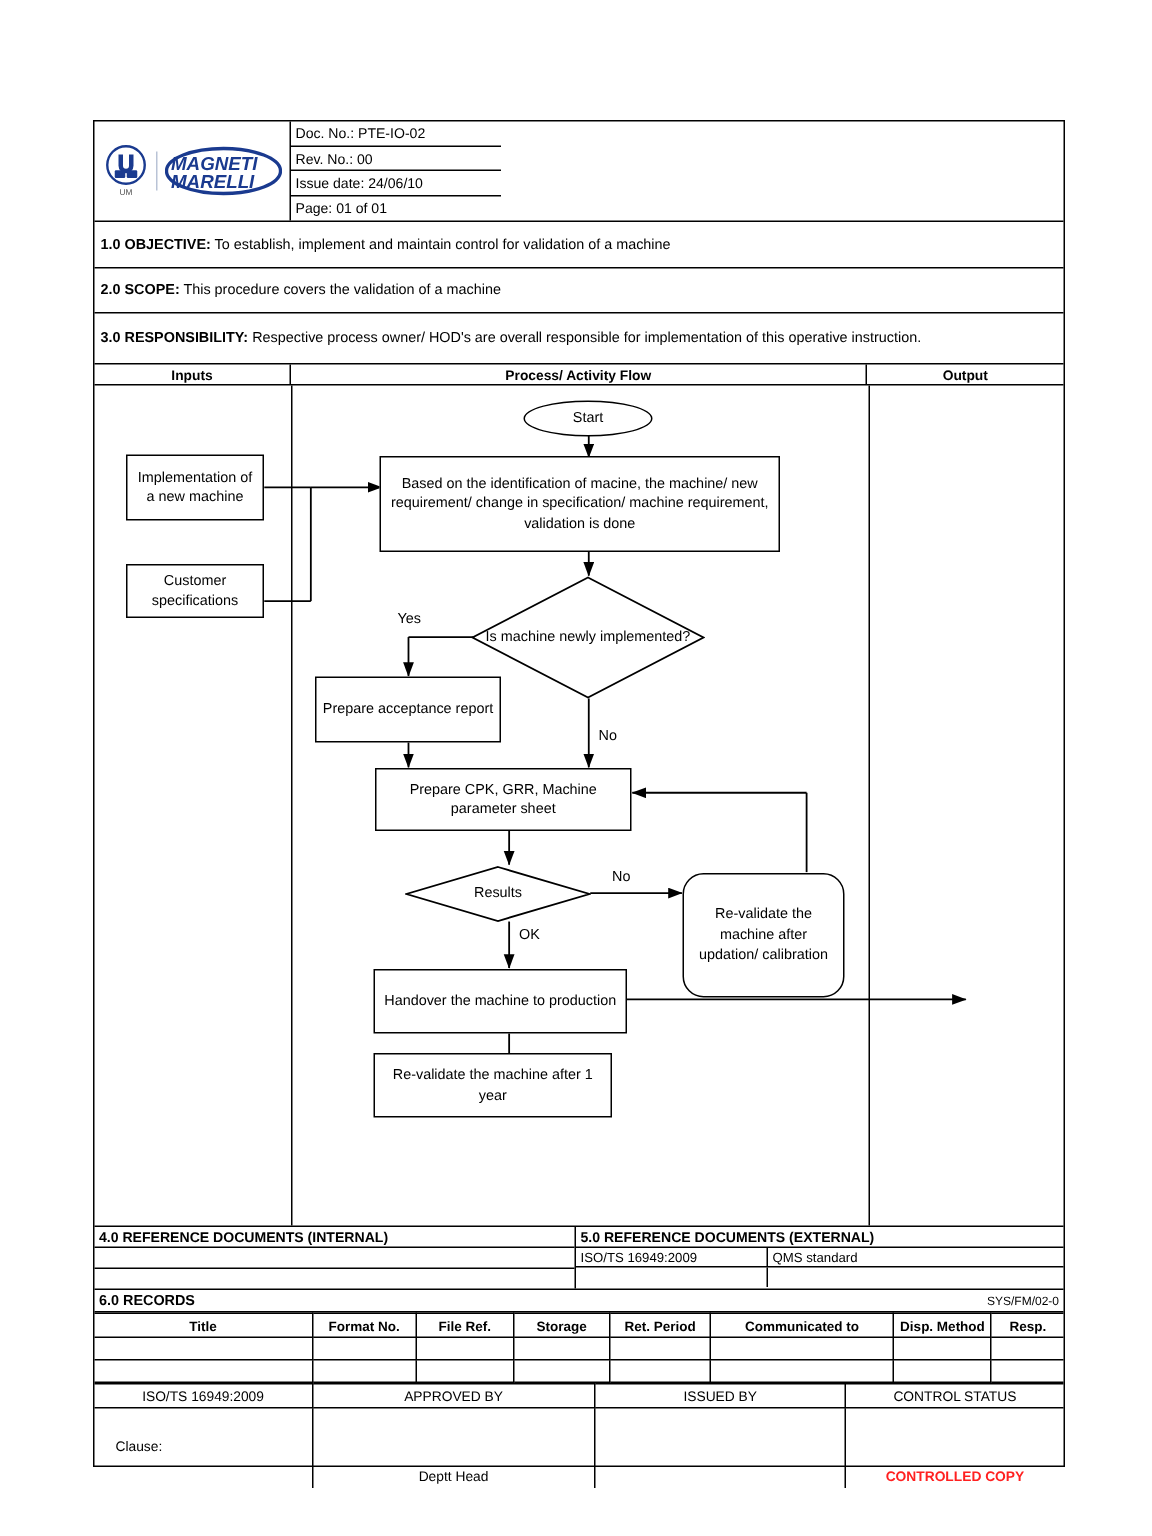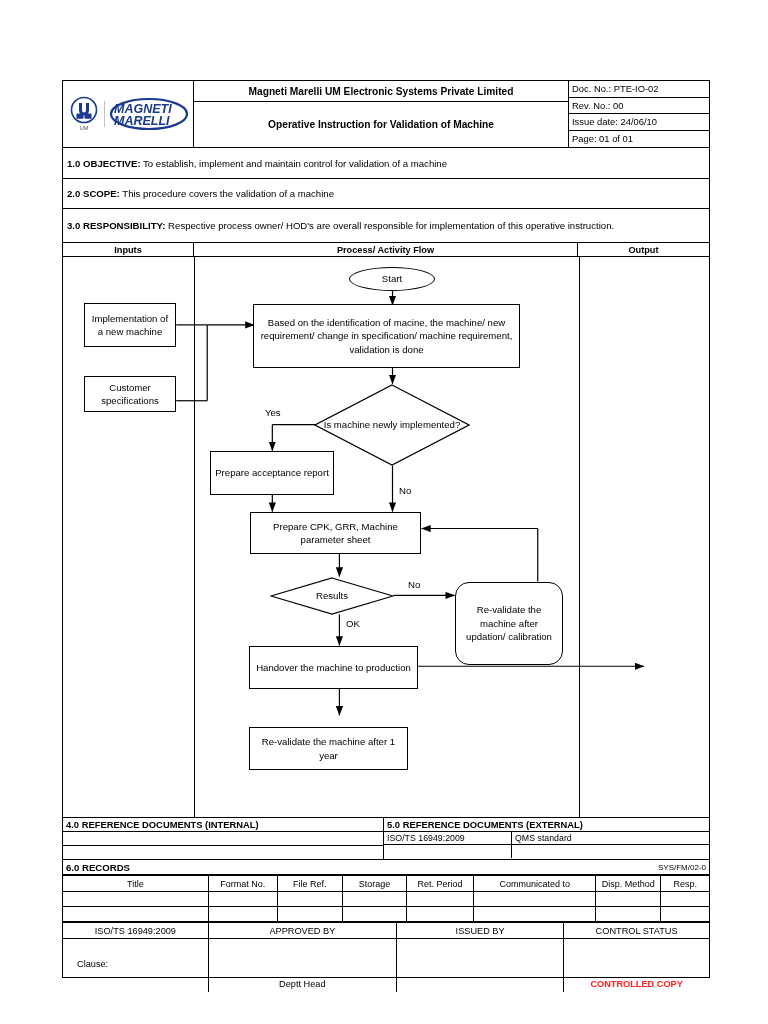--- a/index.html
+++ b/index.html
@@ -163,21 +163,21 @@
   #rec-title { font-weight: bold; font-size: 9.6px; }
   #rec-form-code { font-size: 8px; margin-left: 41px; }
 
   #rec-table { width: 100%; border-collapse: collapse; table-layout: fixed; }
   #rec-table td, #rec-table th {
     border: 1.1px solid #000;
     font-size: 9px;
     height: 13px;
     padding: 0 2px;
   }
-  #rec-table th { font-weight: normal; text-align: center; height: 15px; }
+  #rec-table th { font-weight: bold; text-align: center; height: 15px; }
   #rec-table tr.empty td { height: 14px; }
   #rec-table td:first-child, #rec-table th:first-child { border-left: none; }
   #rec-table td:last-child, #rec-table th:last-child { border-right: none; }
 
   
   #approve-table { width: 100%; border-collapse: collapse; table-layout: fixed; }
   #approve-table td {
     border: 1.1px solid #000;
     font-size: 9.2px;
     text-align: center;
@@ -222,24 +222,20 @@
         <div class="logo-word">
           <svg width="78" height="34" viewBox="0 0 78 34">
             <ellipse cx="39" cy="17" rx="38" ry="15" fill="none" stroke="#1a3a8f" stroke-width="2.2"></ellipse>
             <text x="4" y="16" font-family="Liberation Sans, sans-serif" font-size="12.5" font-weight="bold" font-style="italic" fill="#1a3a8f">MAGNETI</text>
             <text x="4" y="28" font-family="Liberation Sans, sans-serif" font-size="12.5" font-weight="bold" font-style="italic" fill="#1a3a8f">MARELLI</text>
           </svg>
         </div>
       </div>
     </div>
 
-    <div id="title-cell" class="cell">
-      <div class="title-line" id="title-line-1">Magneti Marelli UM Electronic Systems Private Limited</div>
-      <div class="title-line" id="title-line-2">Operative Instruction for Validation of Machine</div>
-    </div>
 
     <div id="meta-cell" class="cell">
       <div class="meta-line">Doc. No.: PTE-IO-02</div>
       <div class="meta-line">Rev. No.: 00</div>
       <div class="meta-line">Issue date: 24/06/10</div>
       <div class="meta-line last">Page: 01 of 01</div>
     </div>
   </div>
 
   <div class="section" id="sec-objective">
@@ -331,21 +327,21 @@
       <div class="diamond-label">Results</div>
     </div>
 
     <div class="edge-label" style="left:345px; top:322px;">No</div>
     <div class="edge-label" style="left:283px; top:361px;">OK</div>
 
     <div class="node" style="left:392px; top:325px; width:108px; height:83px;border-radius:14px;">Re-validate the machine after updation/ calibration</div>
 
     <div class="node" style="left:186px; top:389px; width:169px; height:43px;">Handover the machine to production</div>
 
-    <div class="node" style="left:186px; top:470px; width:159px; height:43px;">Re-validate the machine after 1 year</div>
+    <div class="node" style="left:186px; top:445px; width:159px; height:43px;">Re-validate the machine after 1 year</div>
 
   </div>
 
   <div id="refs">
     <div id="refs-left">
       <div class="ref-hdr">4.0 REFERENCE DOCUMENTS (INTERNAL)</div>
       <div class="ref-blank" style="border-bottom:1.1px solid #000;"></div>
       <div class="ref-blank"></div>
     </div>
     <div id="refs-right">

